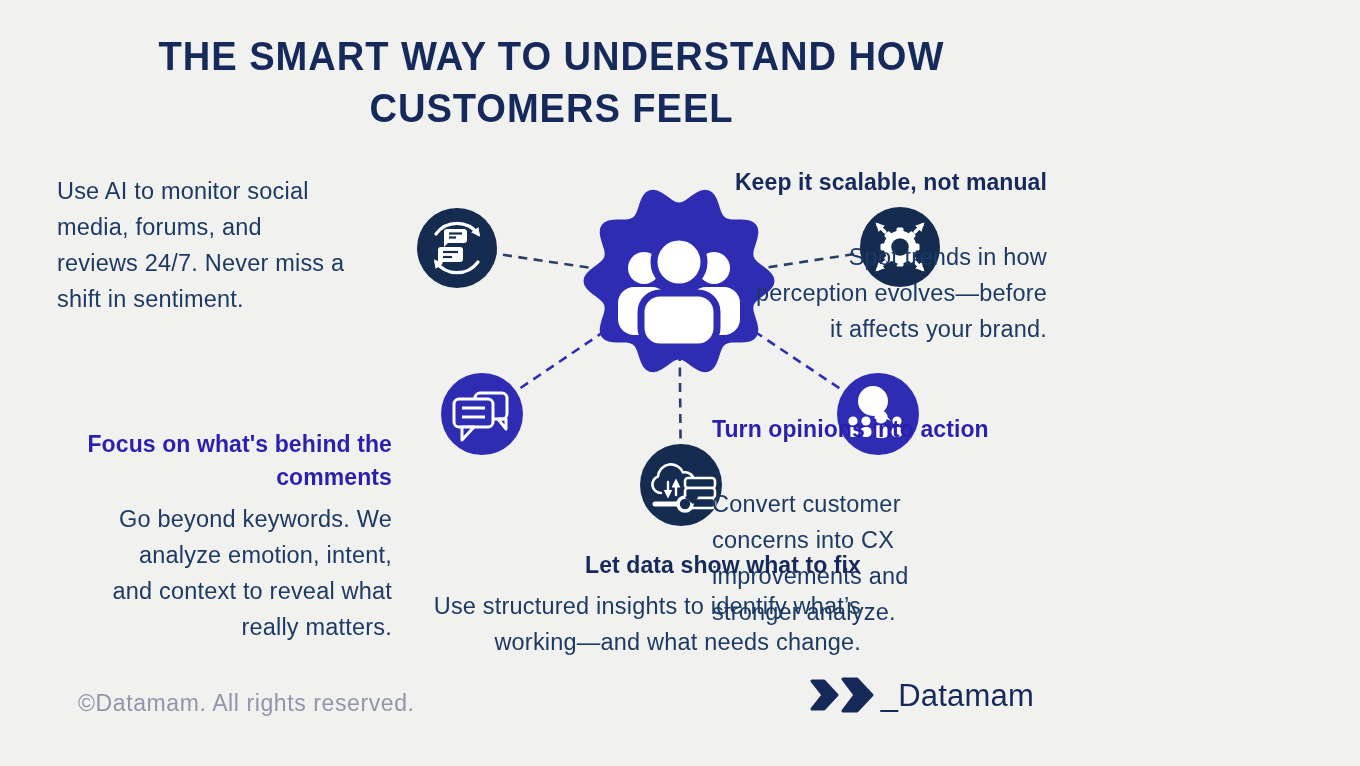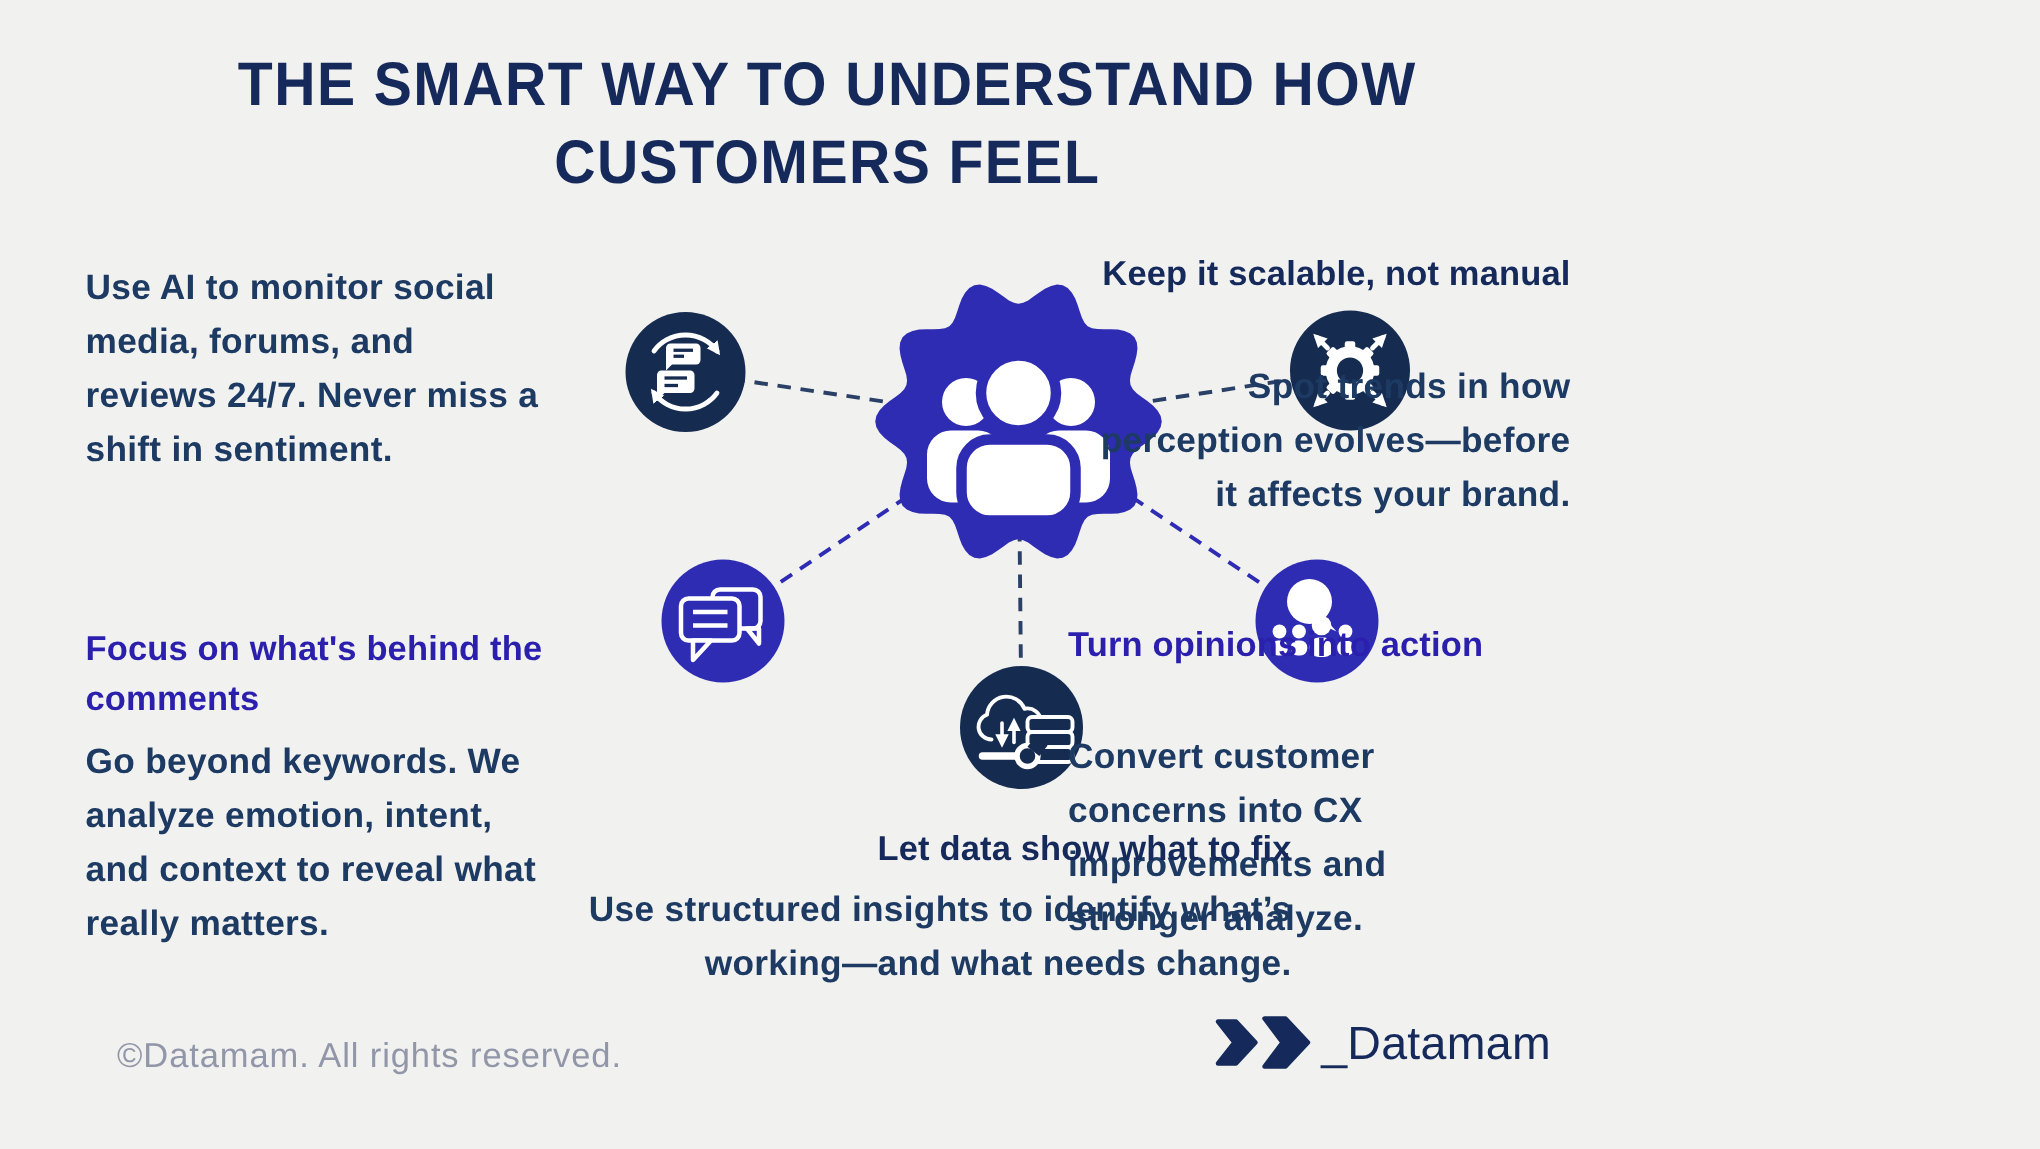--- a/index.html
+++ b/index.html
@@ -26,25 +26,25 @@
 
   .fill-navy{fill:var(--dark-circle);}
   .fill-indigo{fill:var(--indigo);}
   .blob{fill:var(--indigo);}
   .dash{fill:none;stroke-width:2.6;stroke-dasharray:9 6.5;}
   .dash.n{stroke:var(--dash-navy);}
   .dash.i{stroke:var(--indigo);}
 
   .block{position:absolute;width:335px;}
   .block h2{font-size:23px;line-height:33px;font-weight:700;min-height:66px;letter-spacing:0.1px;white-space:pre-line;}
-  .block p{font-size:23.5px;line-height:36px;font-weight:700;color:var(--body-text);margin-top:7px;letter-spacing:0.2px;white-space:pre-line;}
+  .block p{font-size:23.5px;line-height:36px;font-weight:400;color:var(--body-text);margin-top:7px;letter-spacing:0.2px;white-space:pre-line;}
   .h-navy{color:var(--navy);}
   .h-purple{color:var(--purple-heading);}
   .block.tl{left:57px;top:166px;text-align:left;}
-  .block.bl{left:57px;top:416px;text-align:left;}
+  .block.bl{left:57px;top:428px;text-align:right;}
   .block.tr{right:55px;top:166px;text-align:right;}
   .block.br{right:55px;top:413px;}
   .block.bc{left:50%;transform:translateX(-50%);top:549px;width:620px;text-align:right;}
   .block.bc h2{min-height:0;margin-bottom:6px;}
   .block.bc p{margin-top:0;}
 
   .copyright{position:absolute;left:78px;top:690px;font-size:23px;letter-spacing:0.6px;color:var(--muted);}
   .brand{position:absolute;right:68px;top:676px;display:flex;align-items:flex-end;gap:2px;}
   .brand-text{font-size:31px;font-weight:500;color:var(--navy);letter-spacing:0.2px;}
 </style>

